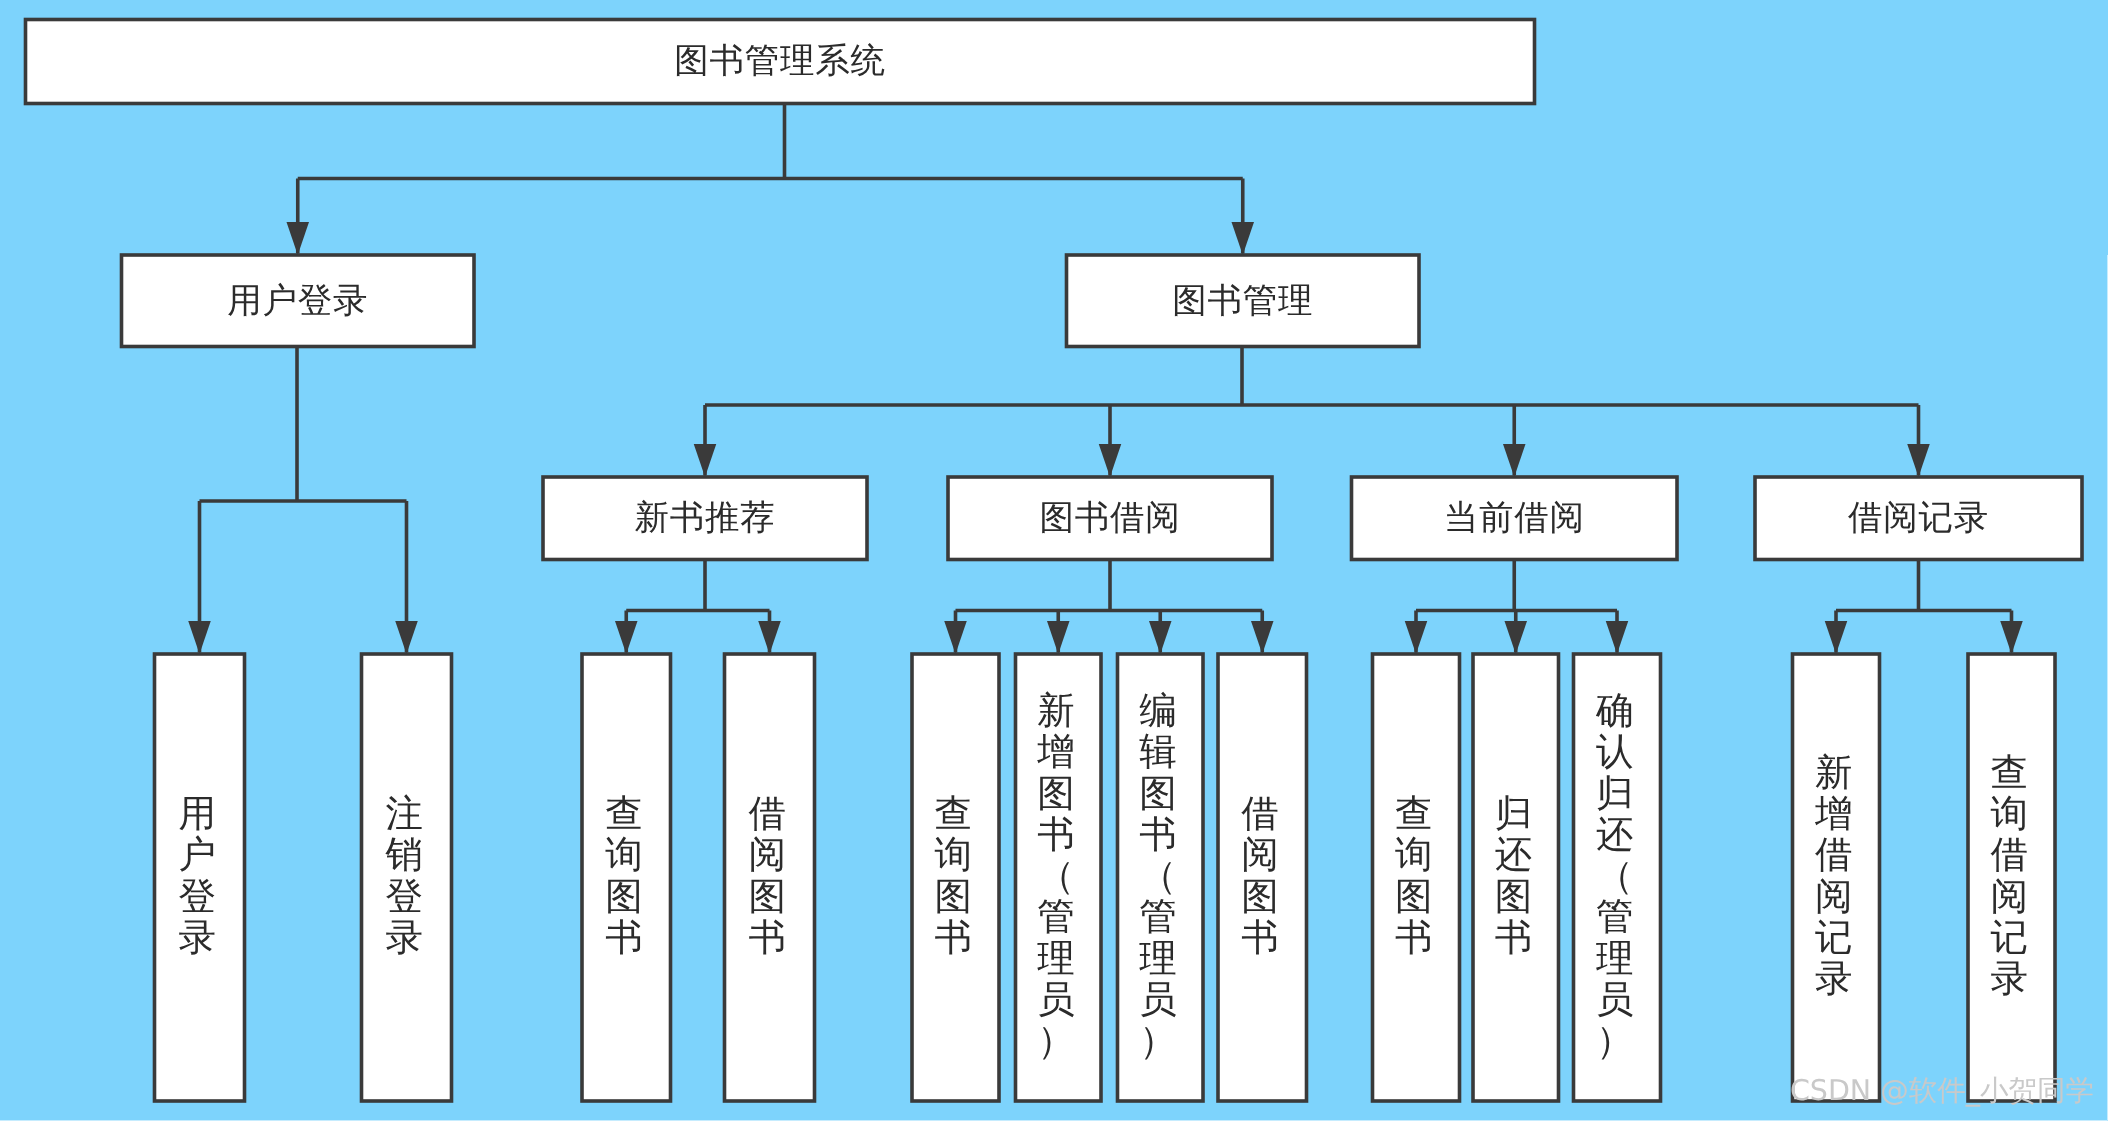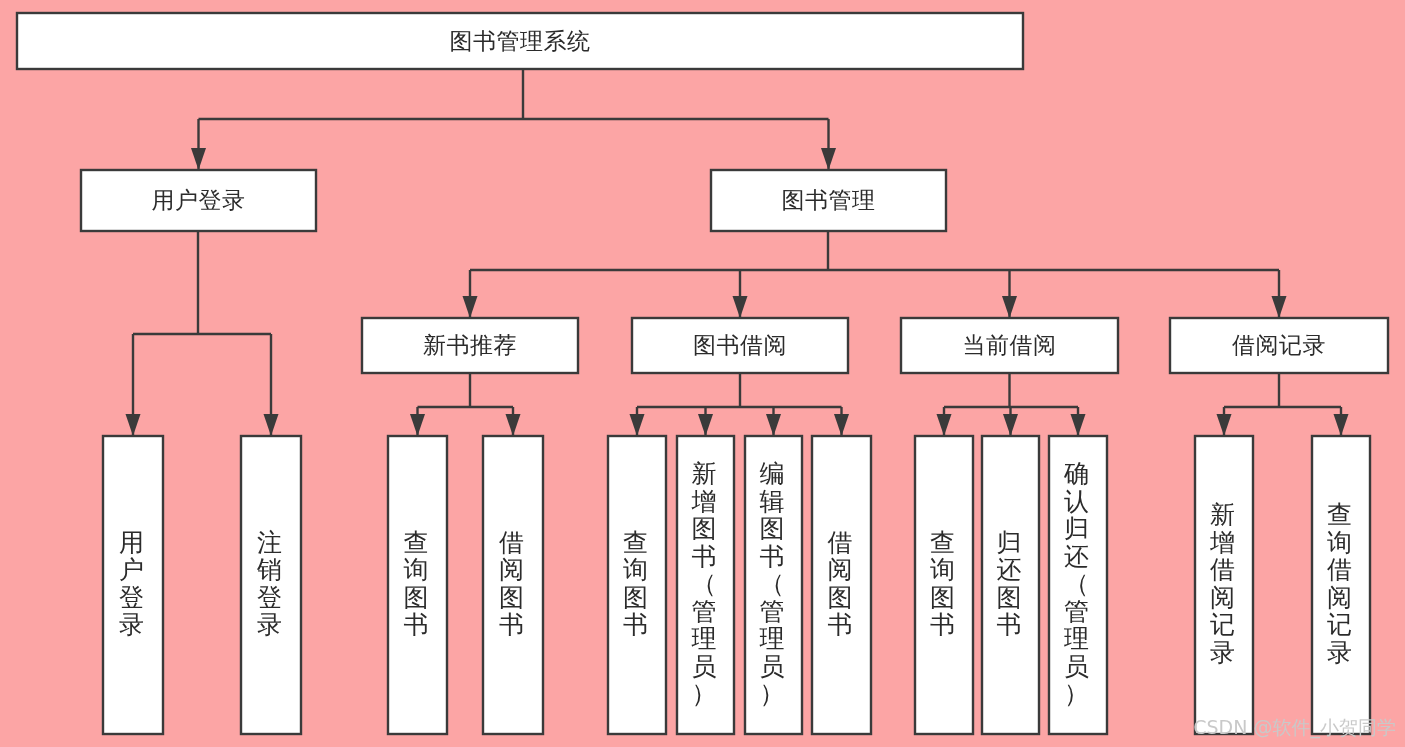--- a/index.html
+++ b/index.html
@@ -8,21 +8,21 @@
     padding: 0;
     background: #ffffff;
   }
   body {
     font-family: "DejaVu Sans", "Liberation Sans", sans-serif;
   }
   #diagram-root {
     position: relative;
     width: 1405px;
     height: 747px;
-    background: #fca5a5;
+    background: #7dd3fc;
     overflow: hidden;
   }
   svg.tree-canvas {
     position: absolute;
     left: 0;
     top: 0;
     width: 1405px;
     height: 747px;
     display: block;
   }

